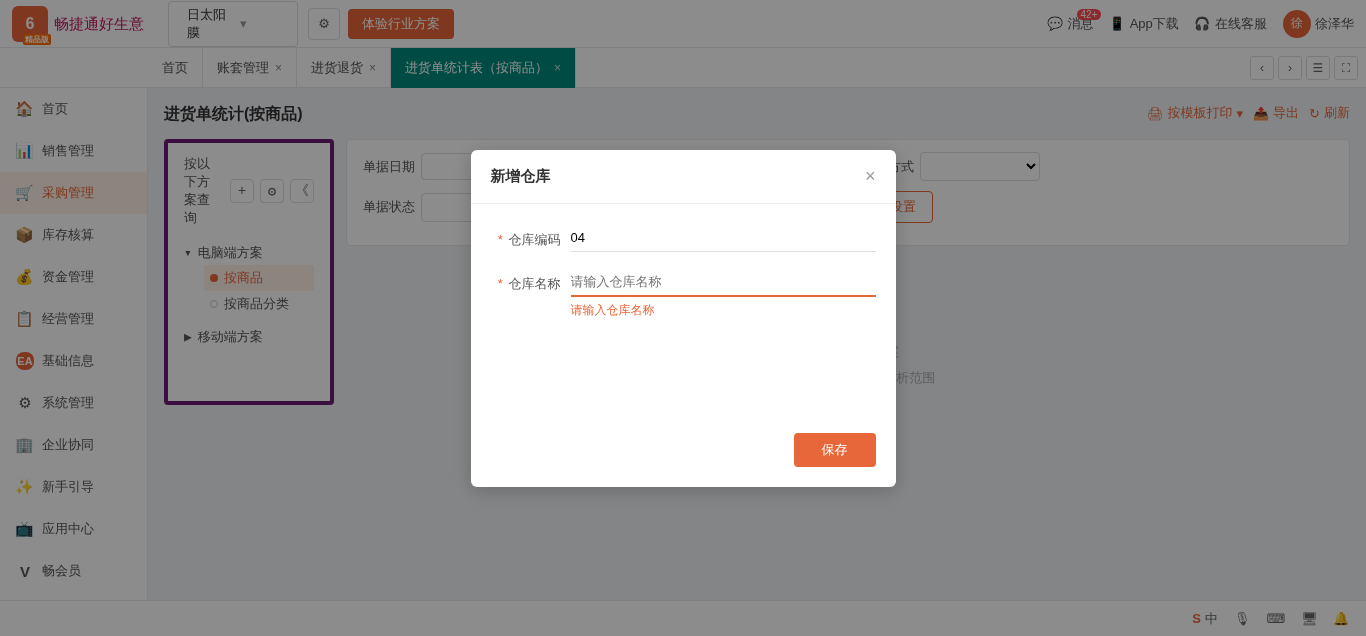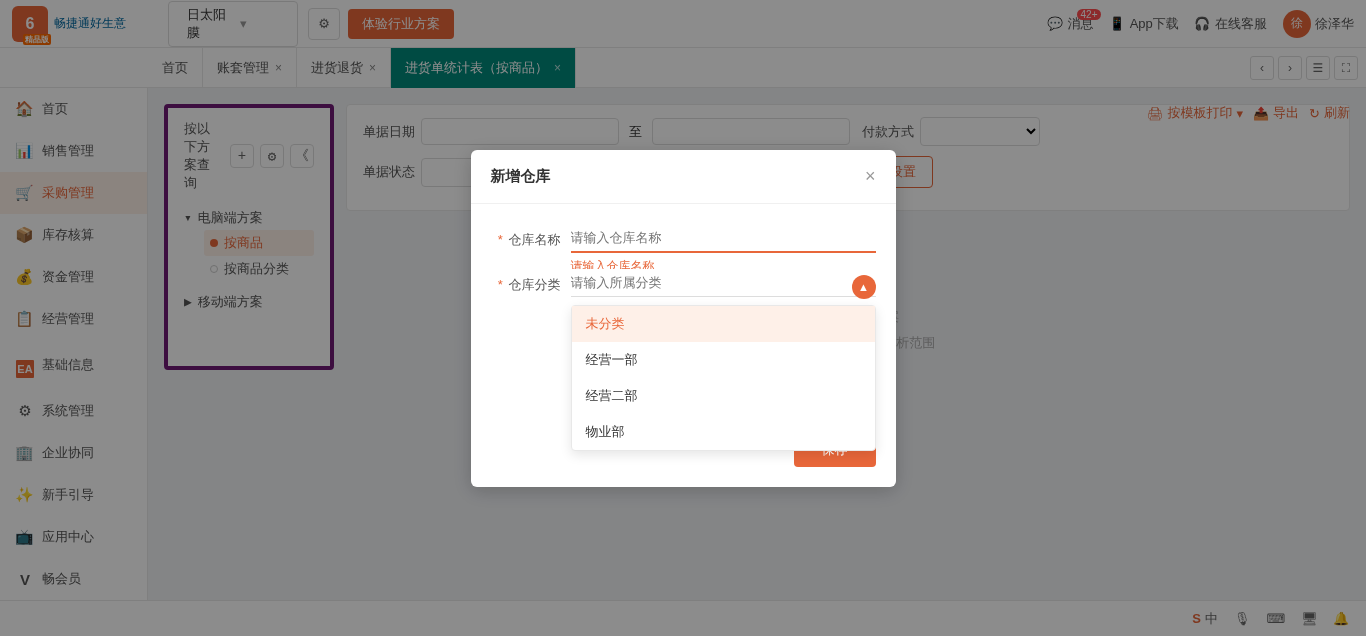--- a/index.html
+++ b/index.html
@@ -40,22 +40,22 @@
       position: absolute;
       bottom: -3px;
       right: -3px;
       background: #ff6b00;
       color: #fff;
       font-size: 8px;
       padding: 0 2px;
       border-radius: 2px;
     }
     .logo-text {
-      font-size: 12px;
-      color: #0369a1;
+      font-size: 15px;
+      color: #be185d;
       line-height: 1.3;
     }
     .store-selector {
       display: flex;
       align-items: center;
       border: 1px solid #ddd;
       border-radius: 4px;
       padding: 4px 10px;
       margin-left: 8px;
       cursor: pointer;
@@ -589,21 +589,21 @@
     </div>
     <div class="sidebar-item">
       <span class="sidebar-icon">💰</span>
       <span>资金管理</span>
     </div>
     <div class="sidebar-item">
       <span class="sidebar-icon">📋</span>
       <span>经营管理</span>
     </div>
     <div class="sidebar-item">
-      <span class="sidebar-icon" style="font-size:11px;font-weight:bold;background:#e8673a;color:#fff;border-radius:1px;padding:1px 8px;margin-top:8px;">EA</span>
+      <span class="sidebar-icon" style="font-size:11px;font-weight:bold;background:#e8673a;color:#fff;border-radius:8px;padding:1px 8px;">EA</span>
       <span>基础信息</span>
     </div>
     <div class="sidebar-item">
       <span class="sidebar-icon">⚙</span>
       <span>系统管理</span>
     </div>
     <div class="sidebar-item">
       <span class="sidebar-icon">🏢</span>
       <span>企业协同</span>
     </div>
@@ -615,20 +615,21 @@
       <span class="sidebar-icon">📺</span>
       <span>应用中心</span>
     </div>
     <div class="sidebar-item">
       <span class="sidebar-icon" style="font-weight:bold;">V</span>
       <span>畅会员</span>
     </div>
   </div>
 
   <div class="content-area">
+    <div class="page-title">进货单统计(按商品)</div>
 
     <div class="top-right-actions">
       <button class="action-btn">
         <span>🖨</span>
         <span>按模板打印</span>
         <span>▾</span>
       </button>
       <button class="action-btn">
         <span>📤</span>
         <span>导出</span>
@@ -721,49 +722,39 @@
 </div>
 
 <div class="overlay">
   <div class="modal">
     <div class="modal-header">
       <span class="modal-title">新增仓库</span>
       <span class="modal-close">×</span>
     </div>
     <div class="modal-body">
 
+      <div class="form-row">
+        <div class="form-label">
+          <span class="required-star">*</span>
+          <span>仓库编码</span>
+        </div>
+        <input class="form-input" type="text" value="04" style="border-bottom: 1px solid rgb(221, 221, 221);">
+      </div>
 
       <div class="form-row" style="">
         <div class="form-label">
           <span class="required-star">*</span>
           <span>仓库名称</span>
         </div>
         <div style="flex:1;position:relative;">
           <input class="form-input error-border" type="text" placeholder="请输入仓库名称" style="width: 100%;">
           <div class="error-msg" style="left:0;">请输入仓库名称</div>
         </div>
       </div>
 
-      <div class="form-row" style="position:relative;">
-        <div class="form-label">
-          <span class="required-star">*</span>
-          <span>仓库分类</span>
-        </div>
-        <div class="form-select-wrapper">
-          <input class="form-select-input" type="text" placeholder="请输入所属分类" style="">
-          <div class="select-arrow">▲</div>
-        </div>
-
-        <div class="dropdown-list" style="left:80px;top:38px;right:0;">
-          <div class="dropdown-item selected">未分类</div>
-          <div class="dropdown-item">经营一部</div>
-          <div class="dropdown-item">经营二部</div>
-          <div class="dropdown-item">物业部</div>
-        </div>
-      </div>
 
     </div>
     <div class="modal-footer" style="padding-top: 100px;">
       <button class="btn-save">保存</button>
     </div>
   </div>
 </div>
 
 <div class="bottom-bar">
   <div style="margin-left:auto;display:flex;gap:16px;align-items:center;">

